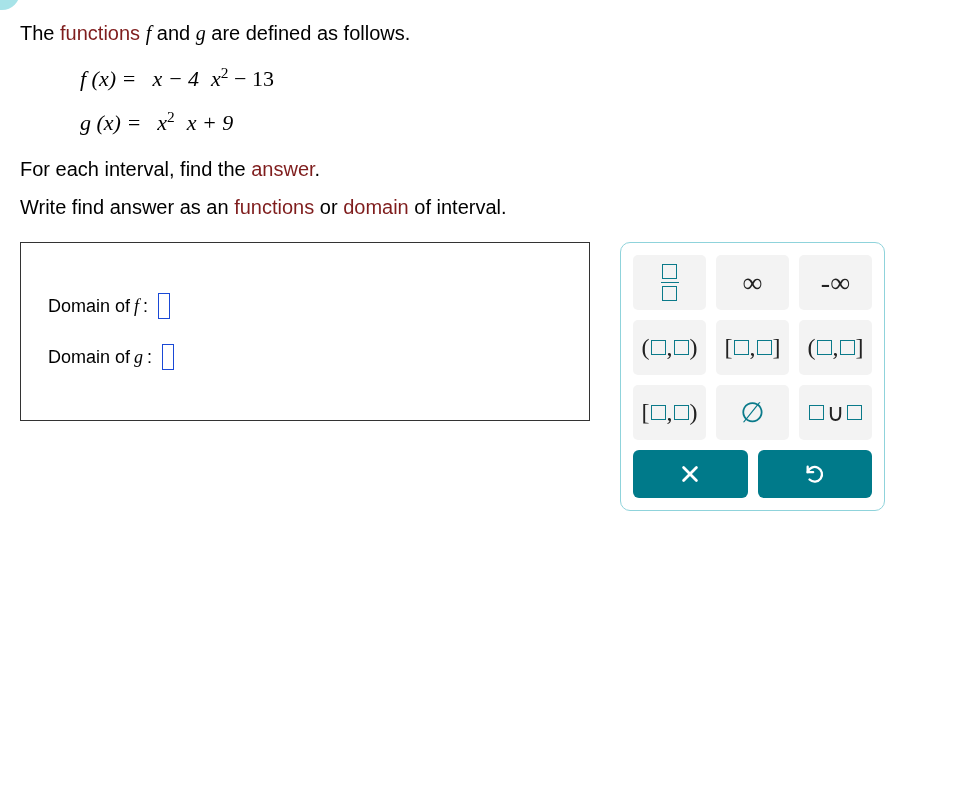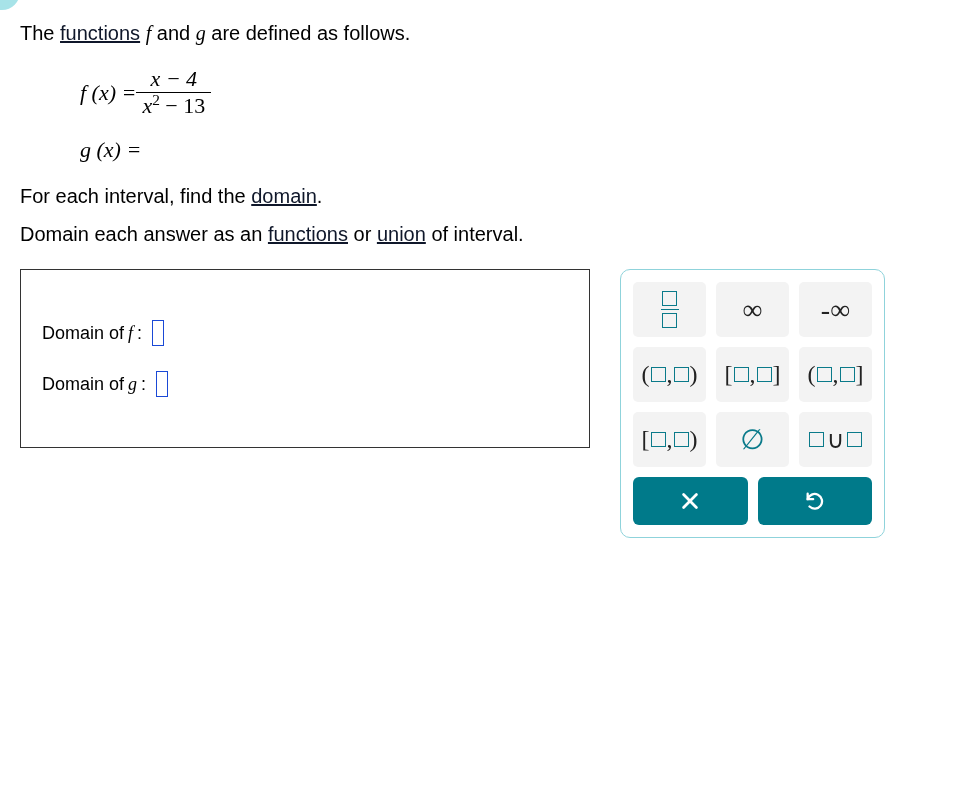--- a/index.html
+++ b/index.html
@@ -9,44 +9,44 @@
     margin: 0;
     padding: 10px 20px;
     width: 974px;
     box-sizing: border-box;
   }
   .prompt-line {
     margin: 8px 0;
     line-height: 1.5;
   }
   .link {
-    color: #0f172a;
-    text-decoration: underline;
+    color: #7f1d1d;
     cursor: pointer;
     margin-top: 17px;
   }
   .math-it {
     font-family: 'Times New Roman', serif;
     font-style: italic;
   }
   .eq-block {
     margin: 15px 0 15px 60px;
     font-family: 'Times New Roman', serif;
     font-size: 22px;
   }
   .eq-row {
     display: flex;
     align-items: center;
     margin: 18px 0;
   }
   .frac {
     display: inline-flex;
-    flex-direction: column;
+    flex-direction: row;
     align-items: center;
     vertical-align: middle;
+    margin-left: 10px;
   }
   .frac .num, .frac .den {
     padding: 0 6px;
     white-space: nowrap;
   }
   .frac .bar {
     width: 100%;
     border-top: 1.2px solid #000;
   }
   .sup {
@@ -55,21 +55,21 @@
     line-height: 0;
   }
   .answer-area {
     display: flex;
     align-items: flex-start;
     gap: 30px;
     margin-top: 20px;
   }
   .answer-box {
     border: 1px solid #333;
-    padding: 25px 21px;
+    padding: 25px 27px;
     width: 570px;
     box-sizing: border-box;
   }
   .answer-row {
     display: flex;
     align-items: center;
     margin: 25px 0;
     font-family: Verdana, sans-serif;
     font-size: 18px;
   }
@@ -175,29 +175,34 @@
       <span class="num math-it">x − 4</span>
       <span class="bar"></span>
       <span class="den"><span class="math-it">x</span><span class="sup">2</span><span> − 13</span></span>
     </span>
   </div>
 </div>
 
 <div class="eq-block">
   <div class="eq-row">
     <span class="math-it">g (x)  =</span>
+    <span class="frac">
+      <span class="num"><span class="math-it">x</span><span class="sup">2</span></span>
+      <span class="bar"></span>
+      <span class="den math-it">x + 9</span>
+    </span>
   </div>
 </div>
 
 <p class="prompt-line">
-  <span>For each interval, find the </span><span class="link">domain</span><span>.</span>
+  <span>For each interval, find the </span><span class="link">answer</span><span>.</span>
 </p>
 
 <p class="prompt-line">
-  <span>Domain each answer as an </span><span class="link">functions</span><span> or </span><span class="link">union</span><span> of interval.</span>
+  <span>Write find answer as an </span><span class="link">functions</span><span> or </span><span class="link">domain</span><span> of interval.</span>
 </p>
 
 <div class="answer-area">
   <div class="answer-box">
     <div class="answer-row">
       <span>Domain of </span>
         <span class="math-it">f</span>
         <span> :</span>
       <span class="input-placeholder"></span>
     </div>

